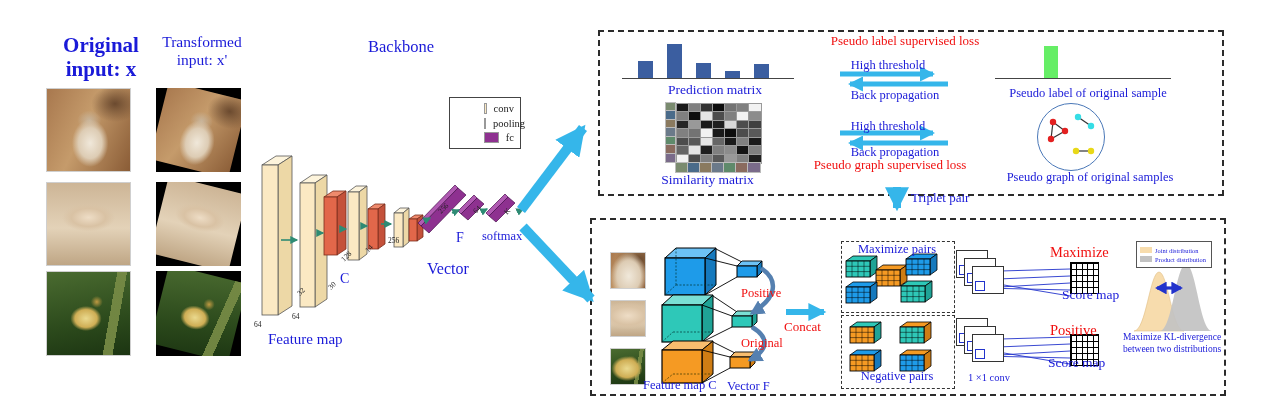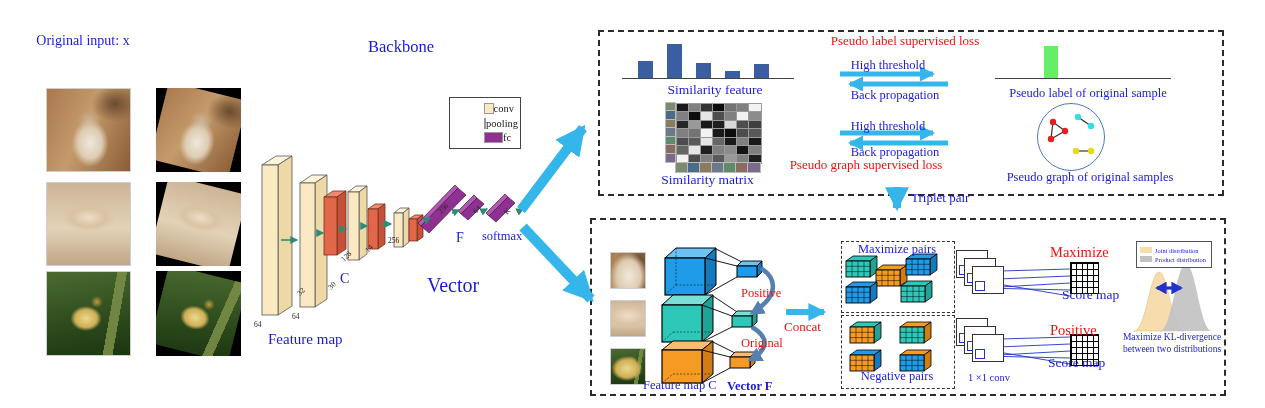--- a/index.html
+++ b/index.html
@@ -28,21 +28,21 @@
   .img-bird{background:
     radial-gradient(ellipse 20px 16px at 47% 56%, #ead98e 0%, #cfae55 55%, rgba(207,174,85,0) 78%),
     radial-gradient(circle 7px at 60% 36%, #c09a42 0%, rgba(0,0,0,0) 85%),
     linear-gradient(100deg, rgba(0,0,0,0) 0 72%, rgba(120,140,70,.9) 72% 82%, rgba(0,0,0,0) 82%),
     linear-gradient(170deg, #4a6b30 0%, #2c4a1c 60%, #1c3512 100%);}
   .tw{position:absolute;background:#000;overflow:hidden;z-index:2;}
   .ri{width:100%;height:100%;transform:rotate(14deg) scale(.95);}
   
   .lbox{position:absolute;left:449px;top:97px;width:72px;height:52px;border:1.2px solid #444;background:#fff;
         display:flex;flex-direction:column;justify-content:space-evenly;padding:2px 6px;box-sizing:border-box;z-index:7;}
-  .lrow{display:flex;align-items:center;font-size:10.5px;color:#222;padding-left:28px;}
+  .lrow{display:flex;align-items:center;gap:7px;font-size:10.5px;color:#222;padding-left:28px;}
   .lsw{width:17px;height:9px;border:.5px solid #999;}
   
   #pbars{position:absolute;left:622px;top:44px;width:172px;height:35px;border-bottom:1.6px solid #444;
          display:flex;align-items:flex-end;gap:14px;padding-left:16px;box-sizing:border-box;z-index:7;}
   .pbar{width:15px;background:#3b5ea0;}
   
   .mgrid{position:absolute;left:676px;top:103px;width:84px;height:59px;display:grid;
          grid-template-columns:repeat(7,1fr);grid-template-rows:repeat(7,1fr);border:1px solid #777;z-index:7;}
   .mcell{outline:.5px solid #9a9a9a;}
   .mthumbs-left{position:absolute;left:666px;top:103px;width:9px;height:59px;display:flex;flex-direction:column;z-index:7;}
@@ -63,21 +63,22 @@
         display:flex;flex-direction:column;justify-content:center;gap:2px;padding:2px 3px;box-sizing:border-box;z-index:7;}
   .krow{display:flex;align-items:center;gap:3px;}
   .ksw{width:12px;height:6px;}
   .ktext{font-size:6.4px;color:#1a1ad8;}
 </style>
 </head>
 <body>
 
 <div class="stage">
 
-  <div class="t bl wrap z7" style="left:31px;top:33px;width:104px;font-size:14px;">Original input: x</div>
+  <div class="t bl wrap z7" style="left:49px;top:33px;width:104px;font-size:21px;font-weight:bold;">Original input: x</div>
+  <div class="t bl wrap z7" style="left:144px;top:33px;width:116px;font-size:15.5px;">Transformed input: x'</div>
 
   <div class="ph img-cat1" style="left:46px;top:88px;width:85px;height:84px;"></div>
   <div class="ph img-cat2" style="left:46px;top:182px;width:85px;height:84px;"></div>
   <div class="ph img-bird" style="left:46px;top:271px;width:85px;height:85px;"></div>
 
   <div class="tw" style="left:156px;top:88px;width:85px;height:84px;">
     <div class="ri img-cat1"></div>
     </div>
   <div class="tw" style="left:156px;top:182px;width:85px;height:84px;">
     <div class="ri img-cat2"></div>
@@ -96,34 +97,34 @@
       <span class="lsw" style="background:#e2674a;"></span>
       <span>pooling</span>
       </div>
     <div class="lrow">
       <span class="lsw" style="background:#8e3190;"></span>
       <span>fc</span>
       </div>
   </div>
   <div class="t bl z7" style="left:268px;top:331px;font-size:15px;">Feature map</div>
   <div class="t bl z7" style="left:340px;top:271px;font-size:14px;">C</div>
-  <div class="t bl z7" style="left:427px;top:274px;font-size:20px;">Vector</div>
+  <div class="t bl z7" style="left:427px;top:260px;font-size:16px;">Vector</div>
   <div class="t bl z7" style="left:456px;top:230px;font-size:14px;">F</div>
   <div class="t bl z7" style="left:482px;top:229px;font-size:12.5px;">softmax</div>
 
   <div class="dbox" style="left:598px;top:30px;width:622px;height:162px;"></div>
 
   <div id="pbars">
       <div class="pbar" style="height: 17px;"></div>
       <div class="pbar" style="height: 34px;"></div>
       <div class="pbar" style="height: 15px;"></div>
       <div class="pbar" style="height: 7px;"></div>
       <div class="pbar" style="height: 14px;"></div>
     </div>
-  <div class="t bl wrap z7" style="left:640px;top:82px;width:150px;font-size:13.5px;">Similarity feature</div>
+  <div class="t bl wrap z7" style="left:640px;top:82px;width:150px;font-size:13.5px;">Prediction matrix</div>
 
   <div class="mthumbs-left">
       <div class="mthumb" style="background: rgb(122, 139, 111);"></div>
       <div class="mthumb" style="background: rgb(74, 107, 138);"></div>
       <div class="mthumb" style="background: rgb(138, 122, 95);"></div>
       <div class="mthumb" style="background: rgb(107, 122, 138);"></div>
       <div class="mthumb" style="background: rgb(95, 138, 107);"></div>
       <div class="mthumb" style="background: rgb(138, 107, 95);"></div>
       <div class="mthumb" style="background: rgb(122, 107, 138);"></div>
     </div>
@@ -187,41 +188,41 @@
       <div class="mthumb" style="background: rgb(138, 107, 95);"></div>
       <div class="mthumb" style="background: rgb(122, 107, 138);"></div>
     </div>
   <div class="t rd wrap z7" style="left:795px;top:34px;width:220px;font-size:13px;">Pseudo label supervised loss</div>
 
   <div class="t bl wrap z7" style="left:640px;top:172px;width:135px;font-size:13.5px;">Similarity matrix</div>
   <div class="t bl wrap z7" style="left:818px;top:58px;width:140px;font-size:12.5px;">High threshold</div>
   <div class="t bl wrap z7" style="left:820px;top:88px;width:150px;font-size:12.5px;">Back propagation</div>
   <div class="t bl wrap z7" style="left:818px;top:119px;width:140px;font-size:12.5px;">High threshold</div>
   <div class="t bl wrap z7" style="left:820px;top:145px;width:150px;font-size:12.5px;">Back propagation</div>
-  <div class="t rd wrap z7" style="left:756px;top:158px;width:220px;font-size:13px;">Pseudo graph supervised loss</div>
+  <div class="t rd wrap z7" style="left:780px;top:158px;width:220px;font-size:13px;">Pseudo graph supervised loss</div>
 
   <div class="gbar"></div>
   <div class="gline"></div>
   <div class="t bl wrap z7" style="left:988px;top:86px;width:200px;font-size:12.5px;">Pseudo label of original sample</div>
   <div class="gcircle"></div>
   <div class="t bl wrap z7" style="left:985px;top:170px;width:210px;font-size:12.5px;">Pseudo graph of original samples</div>
 
   <div class="t bl z7" style="left:911px;top:191px;font-size:13px;">Triplet pair</div>
 
   <div class="dbox" style="left:590px;top:218px;width:632px;height:174px;"></div>
 
   <div class="ph img-cat1" style="left:610px;top:252px;width:36px;height:37px;"></div>
   <div class="ph img-cat2" style="left:610px;top:300px;width:36px;height:37px;"></div>
   <div class="ph img-bird" style="left:610px;top:348px;width:36px;height:37px;"></div>
 
   <div class="t rd z7" style="left:741px;top:286px;font-size:12.5px;">Positive</div>
   <div class="t rd z7" style="left:741px;top:336px;font-size:12.5px;">Original</div>
   <div class="t rd z7" style="left:784px;top:320px;font-size:13px;">Concat</div>
   <div class="t bl z7" style="left:643px;top:378px;font-size:12.5px;">Feature map C</div>
-  <div class="t bl z7" style="left:727px;top:379px;font-size:12.5px;font-weight:bold;">Vector F</div>
+  <div class="t bl z7" style="left:727px;top:379px;font-size:12.5px;">Vector F</div>
 
   <div class="dbox2" style="left:841px;top:241px;width:112px;height:70px;"></div>
   <div class="t bl wrap z7" style="left:841px;top:242px;width:112px;font-size:12.5px;">Maximize pairs</div>
   <div class="dbox2" style="left:841px;top:315px;width:112px;height:72px;"></div>
   <div class="t bl wrap z7" style="left:841px;top:369px;width:112px;font-size:12.5px;">Negative pairs</div>
 
   <div class="srect" style="left:956px;top:250px;">
       <div class="bsq"></div>
     </div>
   <div class="srect" style="left:964px;top:258px;">

